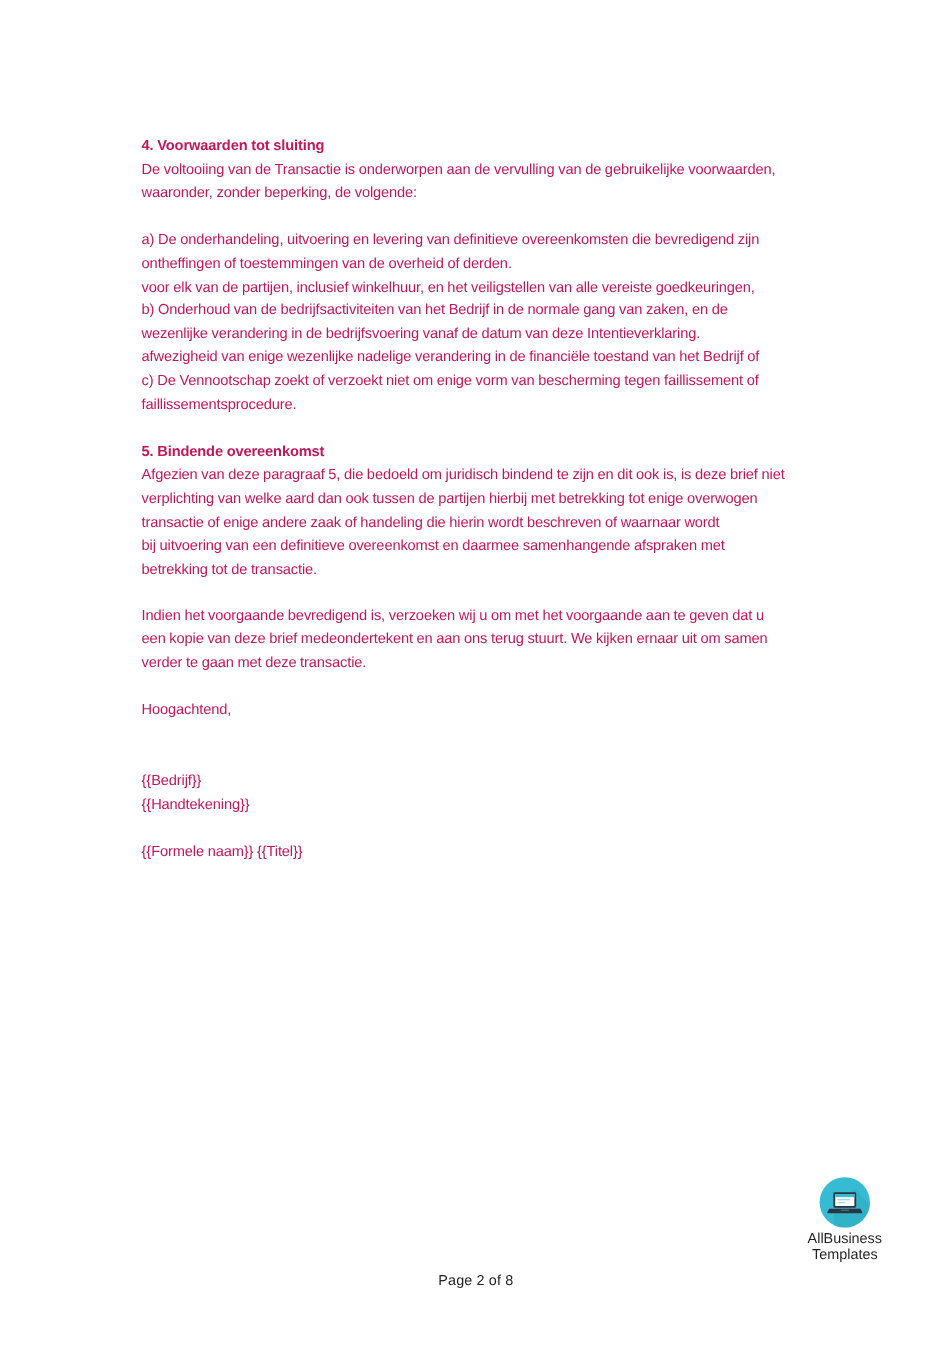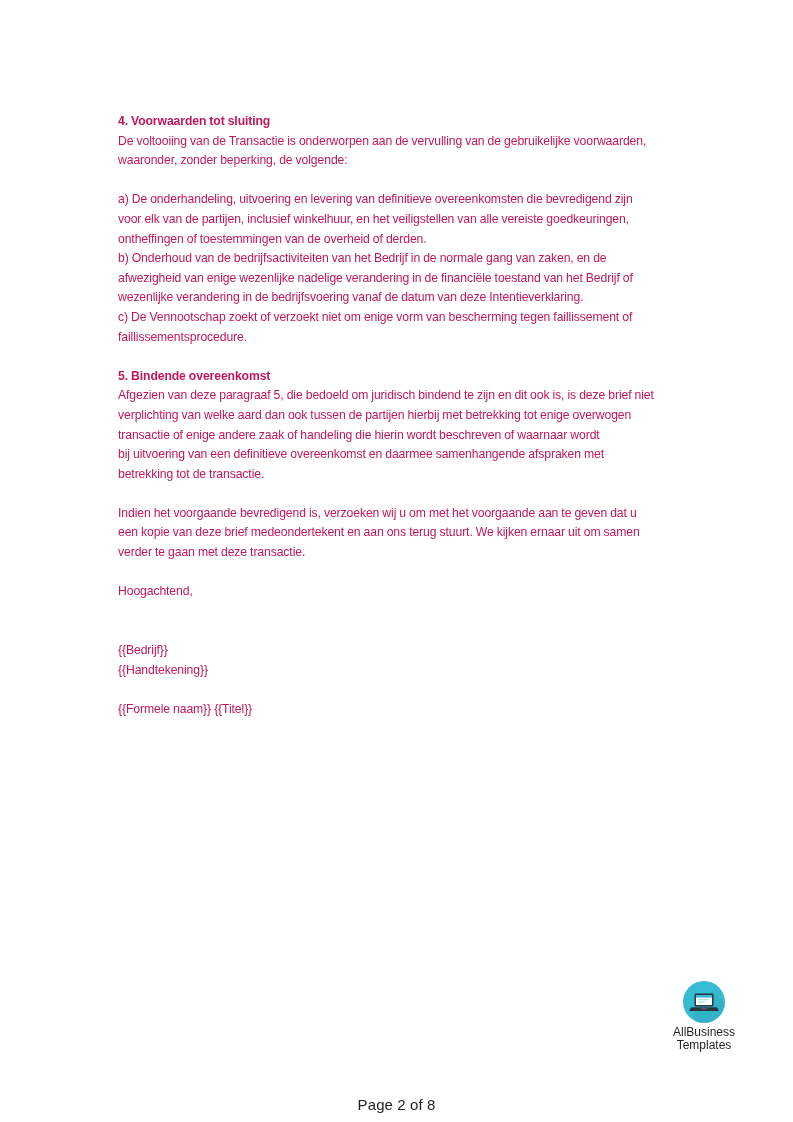--- a/index.html
+++ b/index.html
@@ -44,24 +44,23 @@
     padding: 0;
   }
 
   
   .page-number {
     position: absolute;
     left: 0;
     right: 0;
     top: 1060px;
     text-align: center;
-    font-size: 15px;
+    font-size: 12px;
     color: #231f20;
     letter-spacing: 0.1px;
-    margin-top: 36px;
   }
 
   
   .logo-wrap {
     position: absolute;
     left: 668px;
     top: 980px;
     width: 72px;
     text-align: center;
   }
@@ -92,25 +91,25 @@
     <div class="block">
       <div class="doc-line bold">4. Voorwaarden tot sluiting</div>
       <div class="doc-line">De voltooiing van de Transactie is onderworpen aan de vervulling van de gebruikelijke voorwaarden,</div>
       <div class="doc-line">waaronder, zonder beperking, de volgende:</div>
     </div>
 
     <div class="spacer"></div>
 
     <div class="block">
       <div class="doc-line">a) De onderhandeling, uitvoering en levering van definitieve overeenkomsten die bevredigend zijn</div>
+      <div class="doc-line">ontheffingen of toestemmingen van de overheid of derden.</div>
       <div class="doc-line">voor elk van de partijen, inclusief winkelhuur, en het veiligstellen van alle vereiste goedkeuringen,</div>
-      <div class="doc-line">ontheffingen of toestemmingen van de overheid of derden.</div>
       <div class="doc-line">b) Onderhoud van de bedrijfsactiviteiten van het Bedrijf in de normale gang van zaken, en de</div>
+      <div class="doc-line">wezenlijke verandering in de bedrijfsvoering vanaf de datum van deze Intentieverklaring.</div>
       <div class="doc-line">afwezigheid van enige wezenlijke nadelige verandering in de financiële toestand van het Bedrijf of</div>
-      <div class="doc-line">wezenlijke verandering in de bedrijfsvoering vanaf de datum van deze Intentieverklaring.</div>
       <div class="doc-line">c) De Vennootschap zoekt of verzoekt niet om enige vorm van bescherming tegen faillissement of</div>
       <div class="doc-line">faillissementsprocedure.</div>
     </div>
 
     <div class="spacer"></div>
 
     <div class="block">
       <div class="doc-line bold">5. Bindende overeenkomst</div>
       <div class="doc-line">Afgezien van deze paragraaf 5, die bedoeld om juridisch bindend te zijn en dit ook is, is deze brief niet</div>
       <div class="doc-line">verplichting van welke aard dan ook tussen de partijen hierbij met betrekking tot enige overwogen</div>

